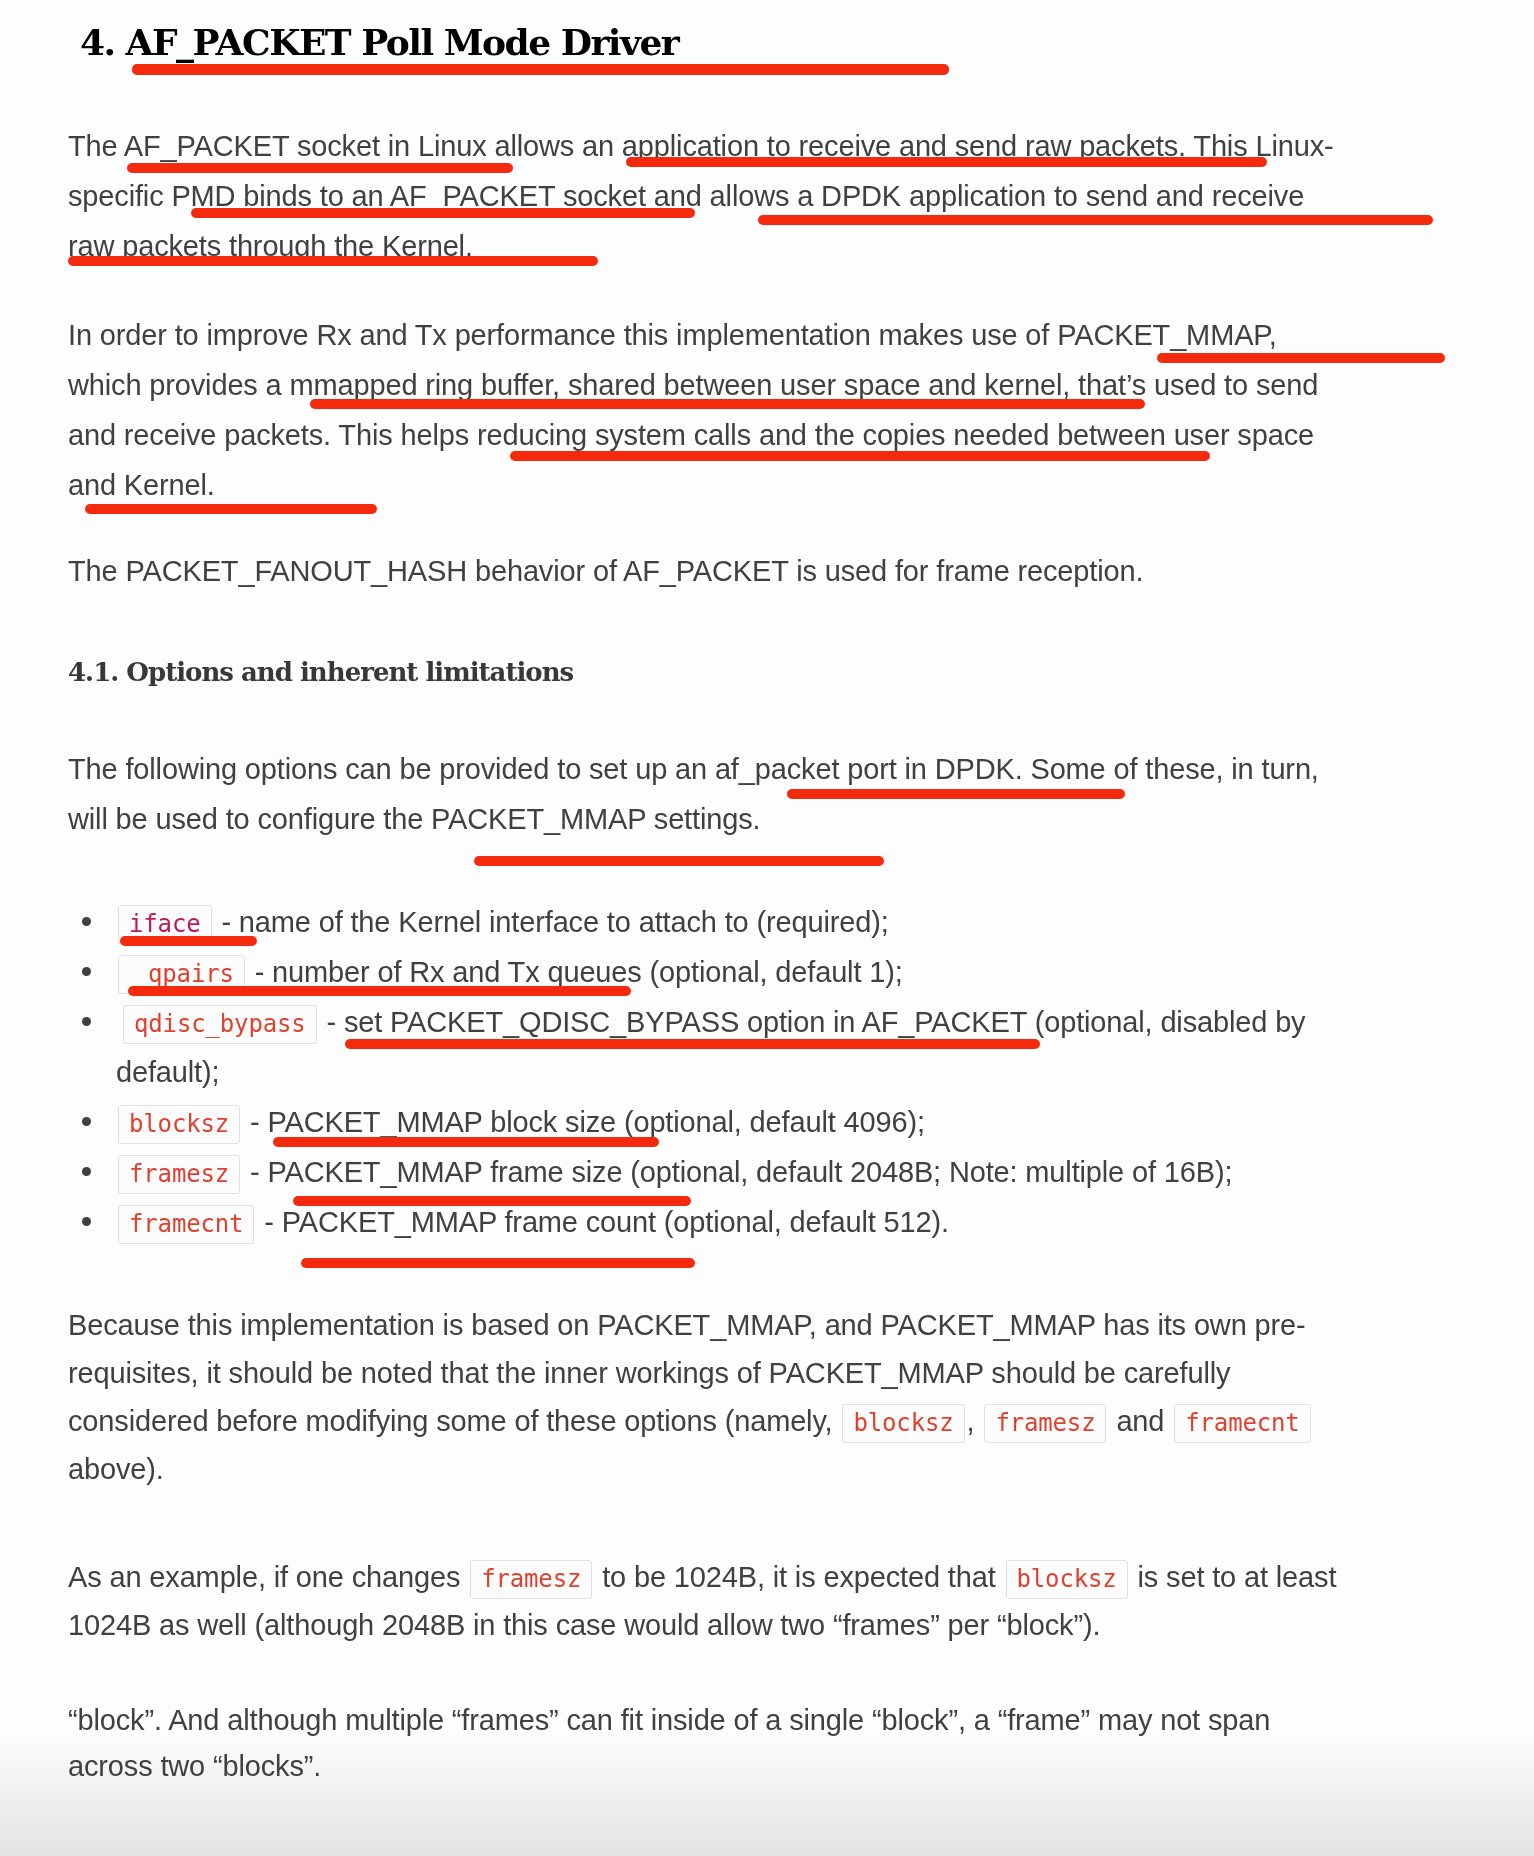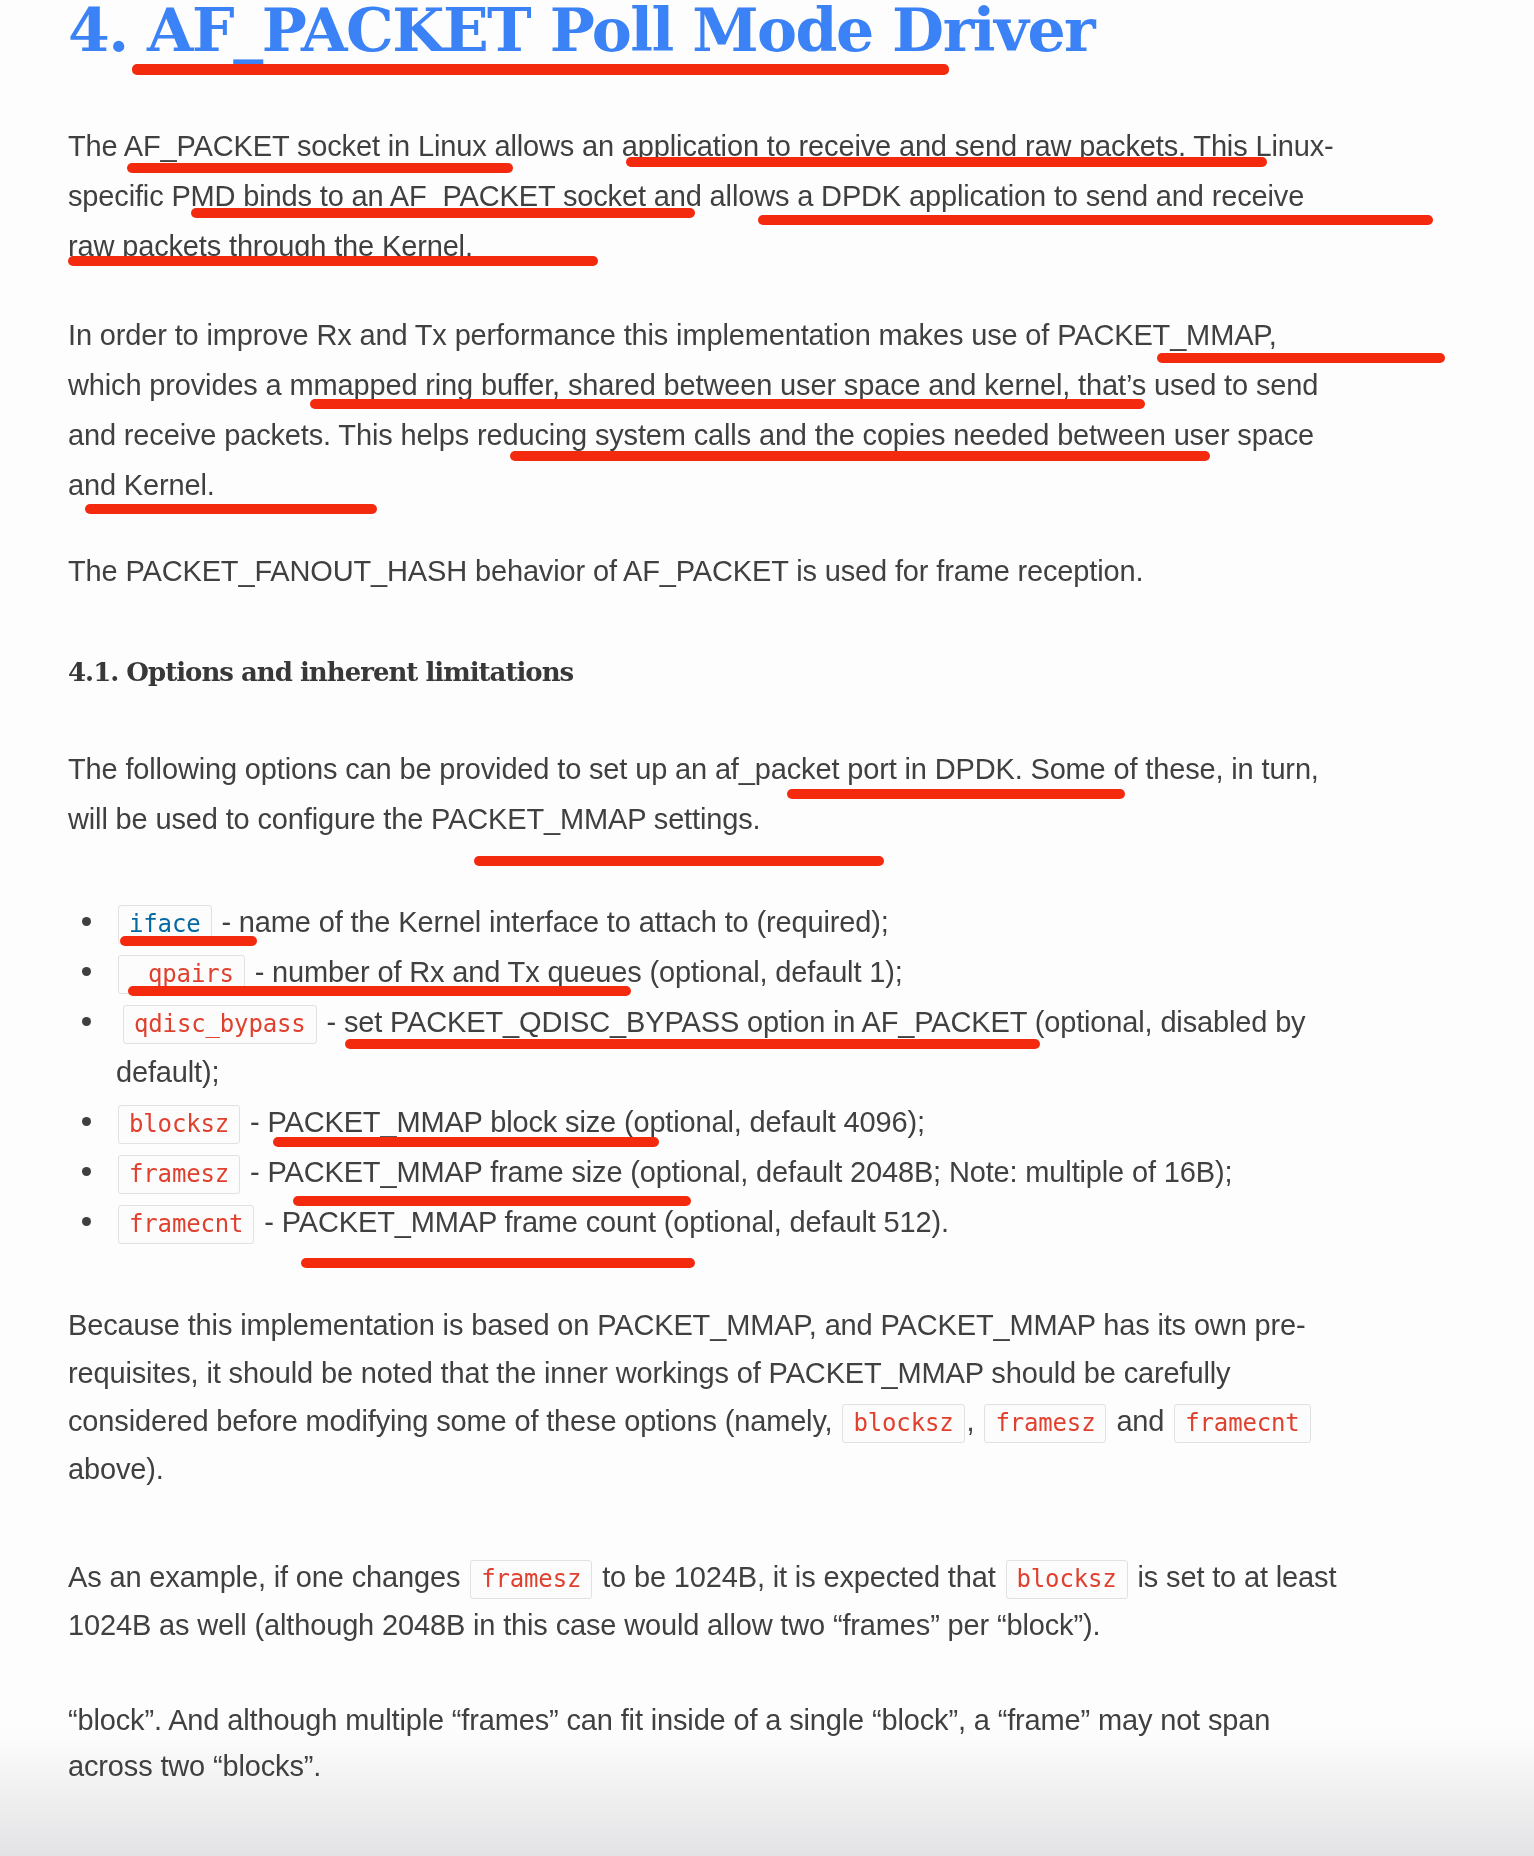--- a/index.html
+++ b/index.html
@@ -8,22 +8,22 @@
     background:#fdfdfd;
     font-family:"Liberation Sans", sans-serif;
     color:#404040;
     overflow:hidden;
   }
   .page { position:relative; width:1534px; height:1856px; background:#fdfdfd; }
 
   .doc-h1 {
     position:absolute; left:68px; top:0;
     font-family:"DejaVu Serif", serif; font-weight:700;
-    font-size:60px; line-height:60px; letter-spacing:-1.5px;
-    color:#3b82f6; margin:0; white-space:pre;
+    font-size:36px; line-height:60px; letter-spacing:-1.5px;
+    color:#000000; margin:12px; white-space:pre;
   }
   .doc-h2 {
     position:absolute; left:68px; top:646px;
     font-family:"DejaVu Serif", serif; font-weight:700;
     font-size:26px; line-height:52px; letter-spacing:-1px;
     color:#383838; margin:0; white-space:pre;
   }
 
   .p { position:absolute; left:68px; z-index:2; }
   .ln { height:50px; line-height:50px; font-size:29px; white-space:pre; letter-spacing:-0.15px; }
@@ -81,21 +81,21 @@
   </div>
 
   <div class="p" style="top:744px">
     <div class="ln">The following options can be provided to set up an af_packet port in DPDK. Some of these, in turn,</div>
     <div class="ln">will be used to configure the PACKET_MMAP settings.</div>
   </div>
 
   <div class="li" style="top:897px">
     <span class="dot"></span>
     <div class="li-content">
-      <div class="ln"><span class="chip" style="color: #0369a1;">iface</span><span> - name of the Kernel interface to attach to (required);</span></div>
+      <div class="ln"><span class="chip" style="color: #be185d;">iface</span><span> - name of the Kernel interface to attach to (required);</span></div>
     </div>
   </div>
 
   <div class="li" style="top:947px">
     <span class="dot"></span>
     <div class="li-content">
       <div class="ln"><span class="chip" style="color: rgb(224, 64, 46); padding-left: 29px;">qpairs</span><span> - number of Rx and Tx queues (optional, default 1);</span></div>
     </div>
   </div>
 

